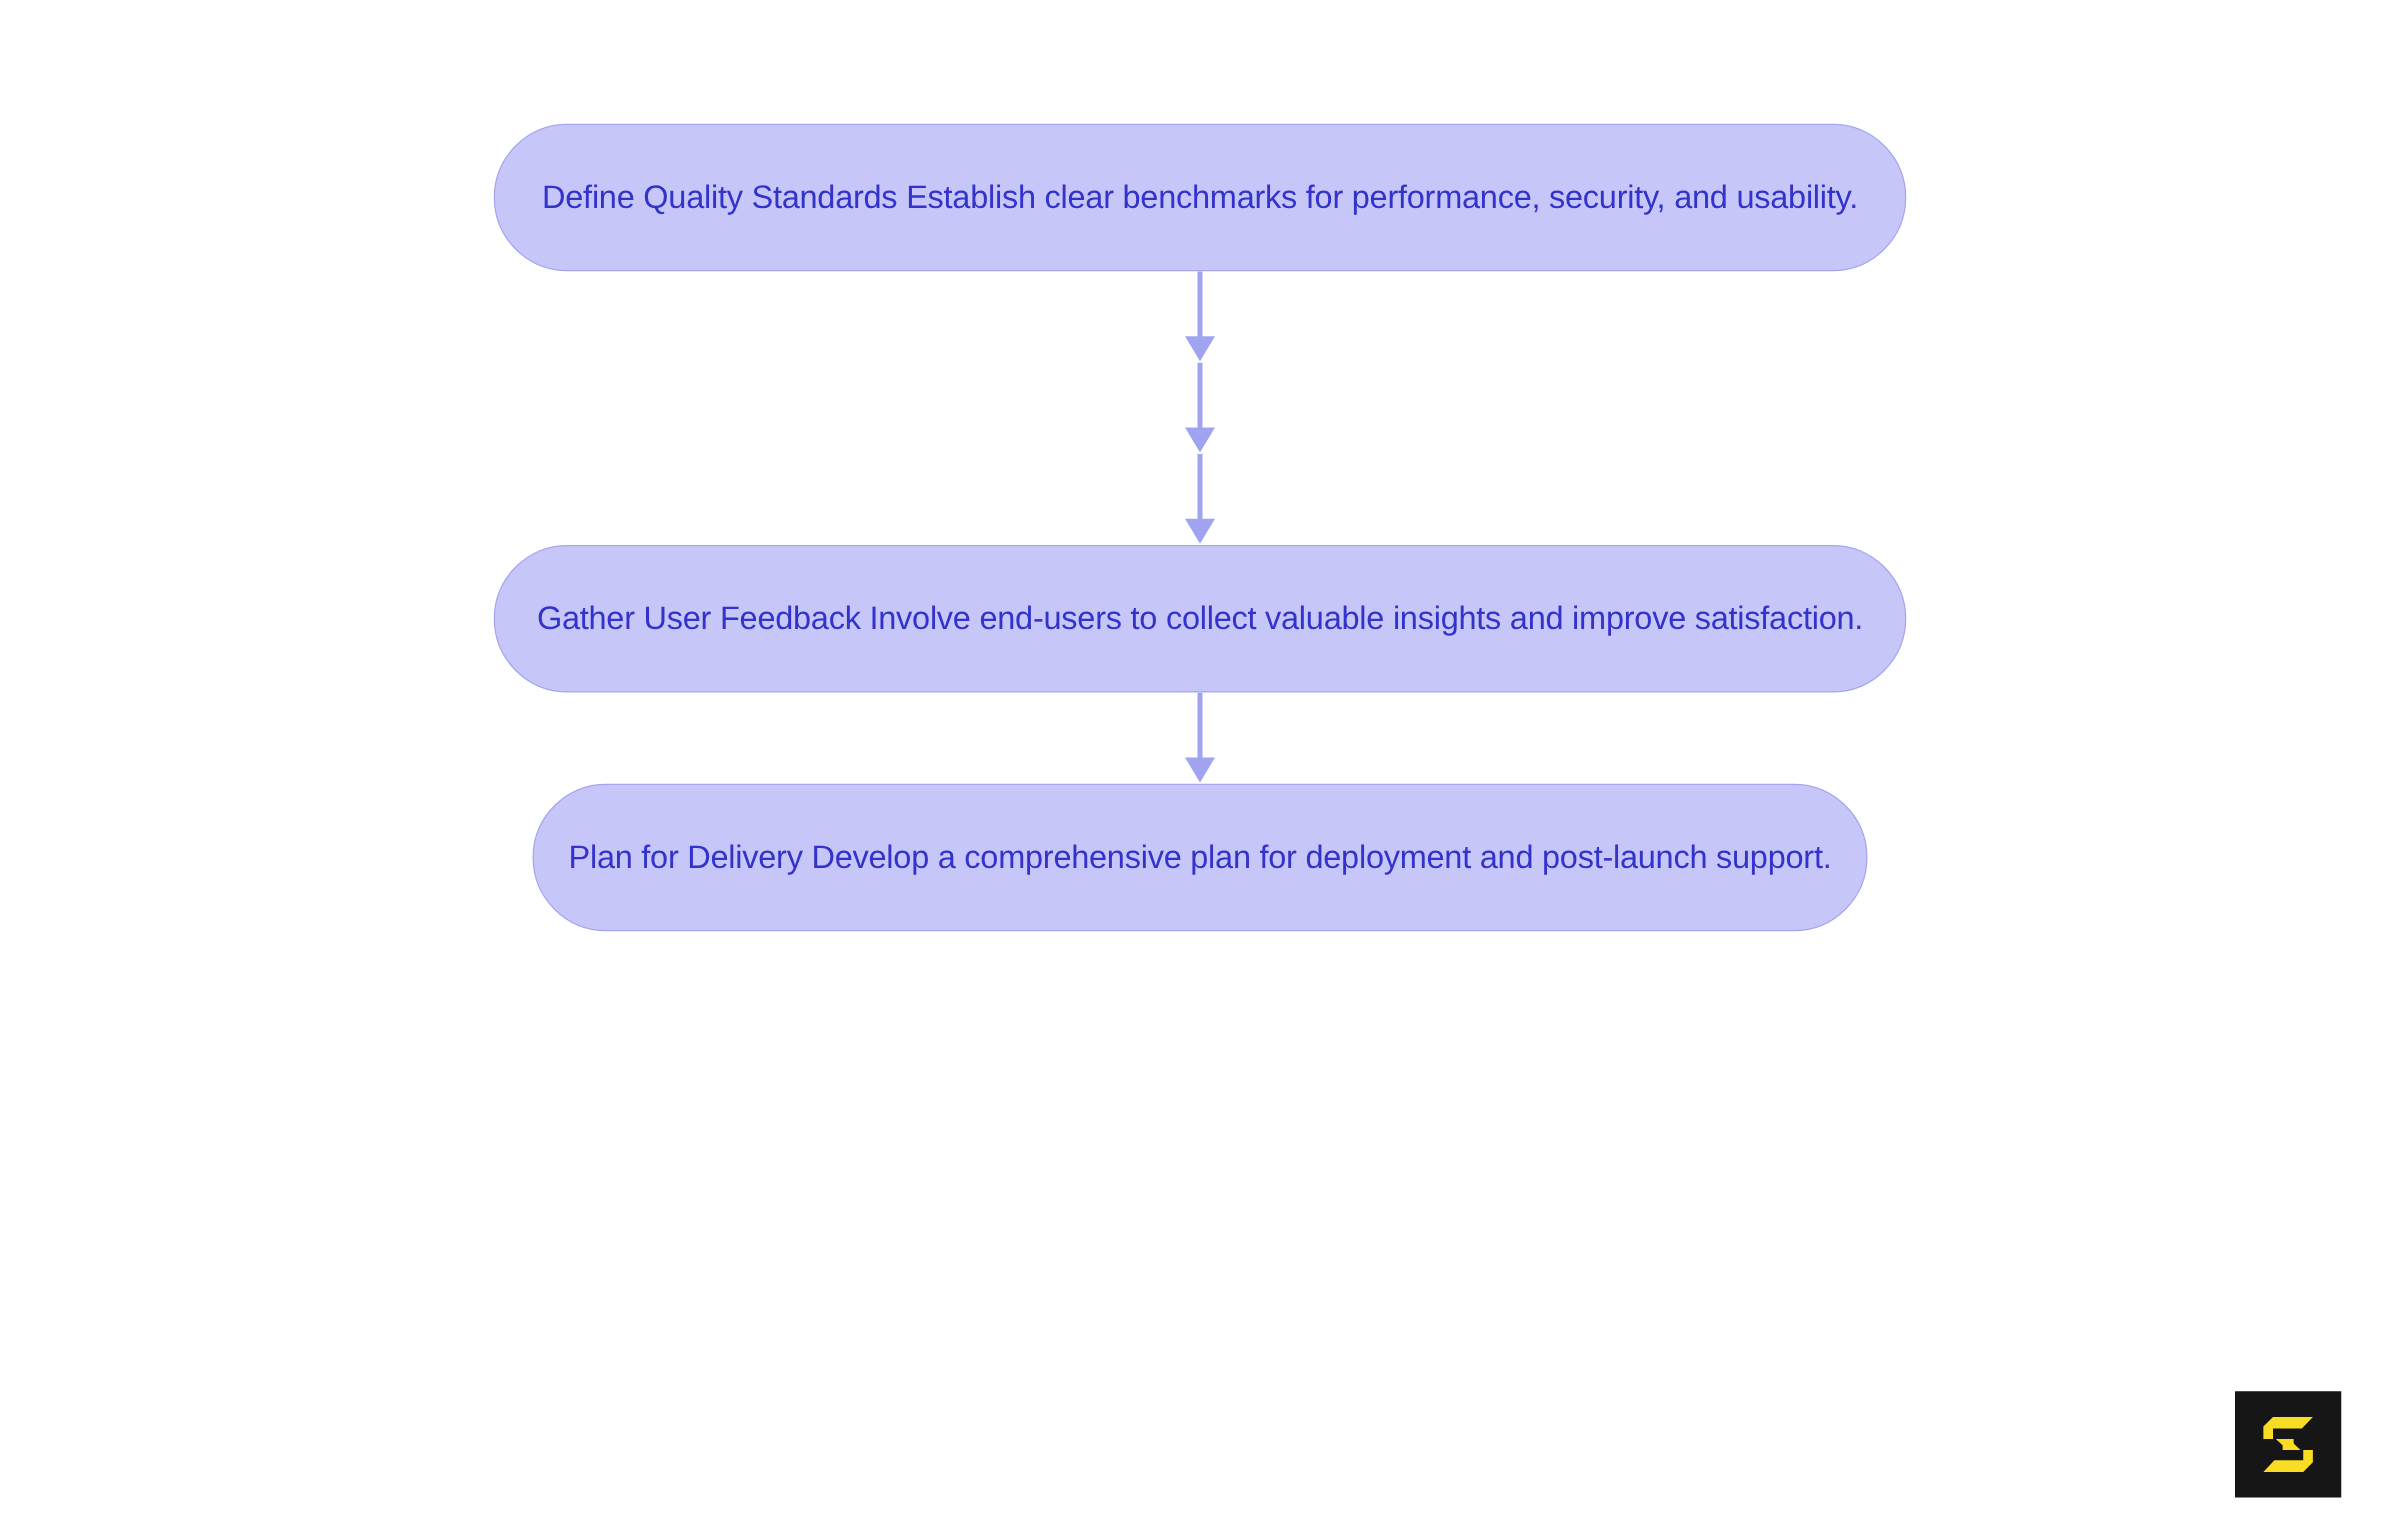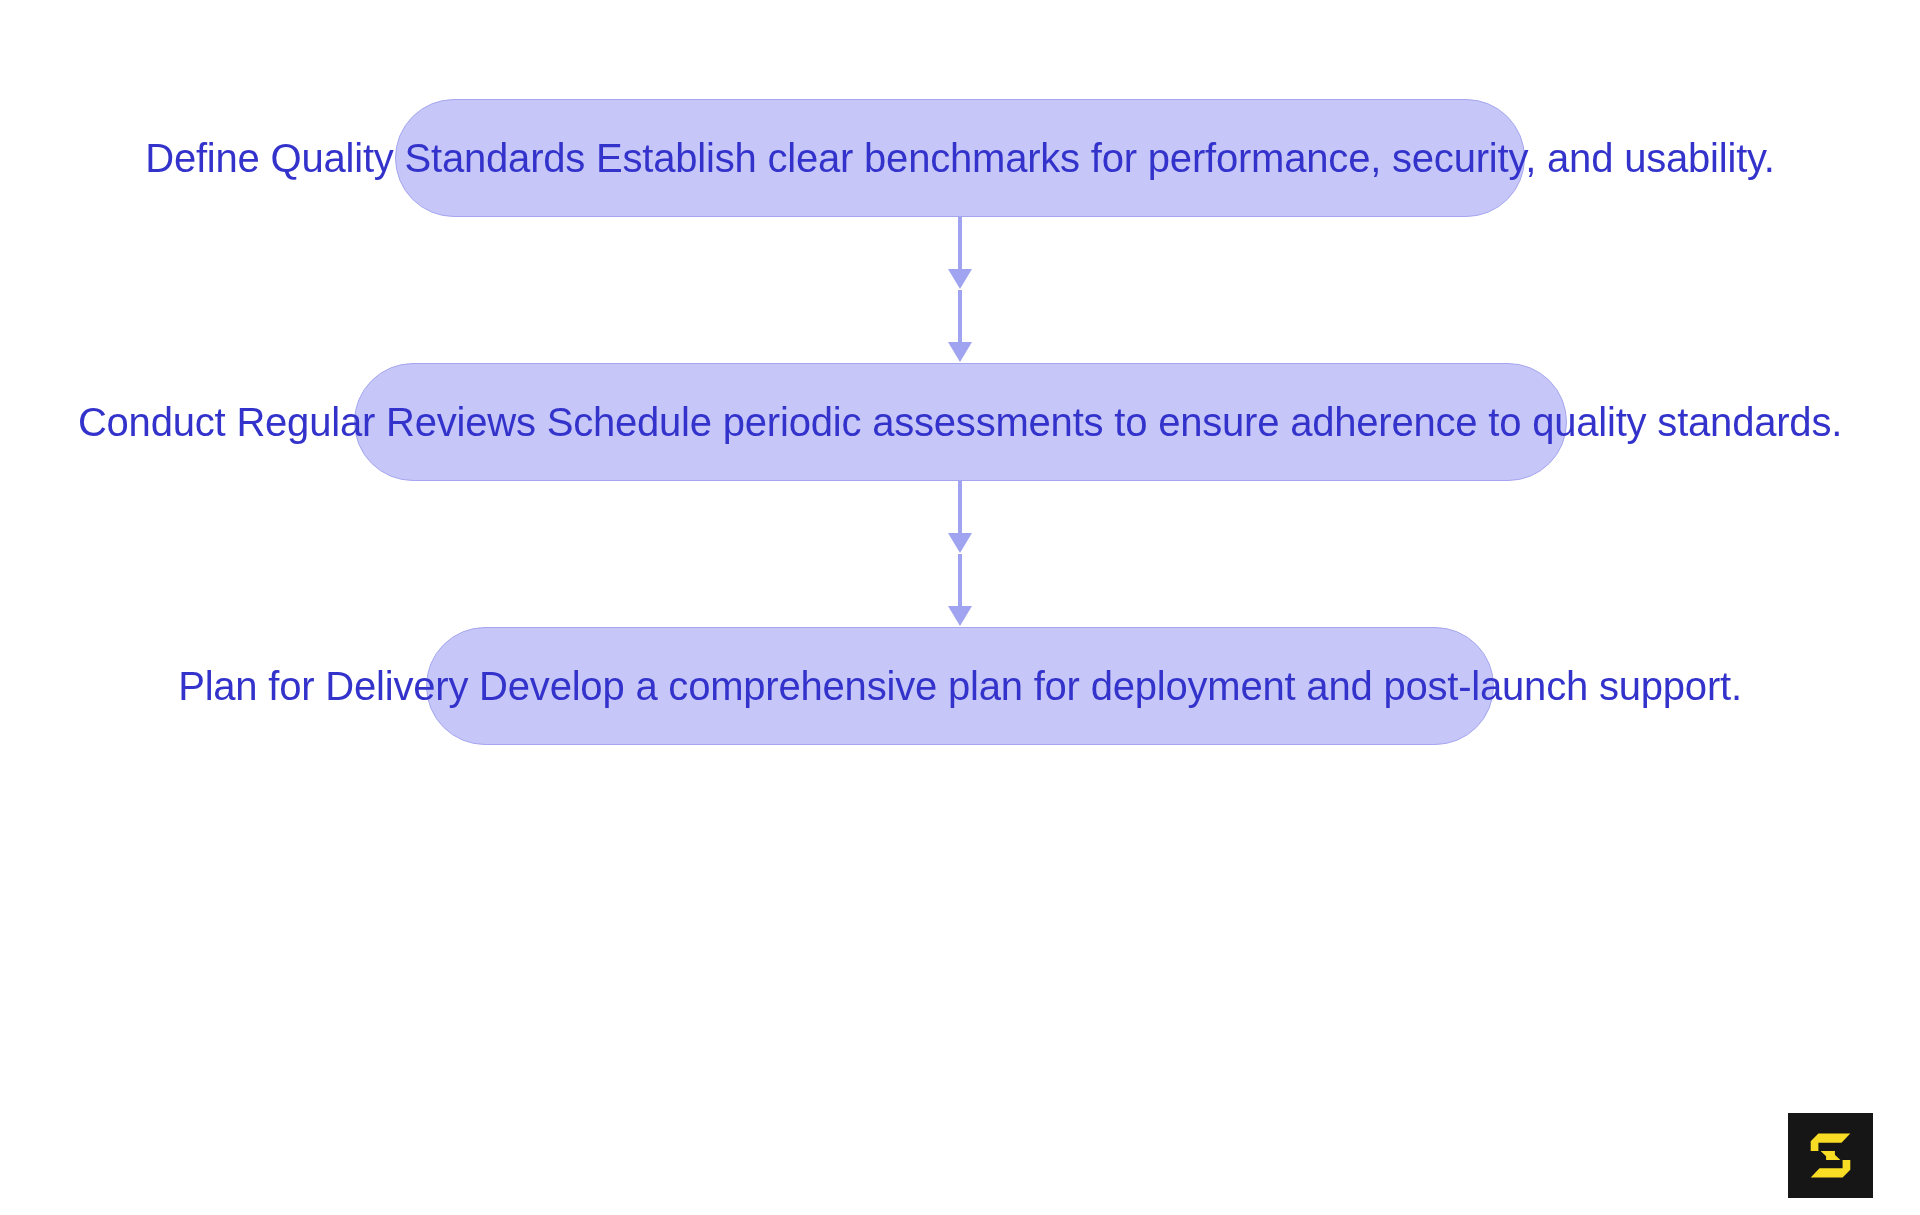--- a/index.html
+++ b/index.html
@@ -44,21 +44,21 @@
     height: 118px;
     display: flex;
     align-items: center;
     justify-content: center;
     padding: 0 44px;
   }
 
   .node-label {
     color: #3333cc;
     font-family: "Liberation Sans", sans-serif;
-    font-size: 40px;
+    font-size: 26px;
     line-height: 1.15;
     letter-spacing: -0.2px;
     white-space: nowrap;
     text-align: center;
   }
 
   .connector {
     height: 73px;
     display: flex;
     justify-content: center;
@@ -103,33 +103,33 @@
     </div>
 
 
     <div class="connector">
       <svg width="28" height="73" viewBox="0 0 28 73" aria-hidden="true">
         <line x1="14" y1="0" x2="14" y2="56" stroke="#9fa3f0" stroke-width="4"></line>
         <polygon points="14,72 2,52 26,52" fill="#9fa3f0"></polygon>
       </svg>
     </div>
 
-    <div class="flow-row">
-      <div class="node" style="width: 1213px; background: rgb(198, 199, 248); border-color: rgb(165, 166, 239);">
-        <span class="node-label" style="color: rgb(51, 51, 204);">Conduct Regular Reviews Schedule periodic assessments to ensure adherence to quality standards.</span>
-      </div>
-    </div>
 
     <div class="connector">
       <svg width="28" height="73" viewBox="0 0 28 73" aria-hidden="true">
         <line x1="14" y1="0" x2="14" y2="56" stroke="#9fa3f0" stroke-width="4"></line>
         <polygon points="14,72 2,52 26,52" fill="#9fa3f0"></polygon>
       </svg>
     </div>
 
+    <div class="flow-row">
+      <div class="node" style="width: 1130px; background: rgb(198, 199, 248); border-color: rgb(165, 166, 239);">
+        <span class="node-label" style="color: rgb(51, 51, 204);">Gather User Feedback Involve end-users to collect valuable insights and improve satisfaction.</span>
+      </div>
+    </div>
 
     <div class="connector">
       <svg width="28" height="73" viewBox="0 0 28 73" aria-hidden="true">
         <line x1="14" y1="0" x2="14" y2="56" stroke="#9fa3f0" stroke-width="4"></line>
         <polygon points="14,72 2,52 26,52" fill="#9fa3f0"></polygon>
       </svg>
     </div>
 
     <div class="flow-row">
       <div class="node" style="width: 1068px; background: rgb(198, 199, 248); border-color: rgb(165, 166, 239);">

